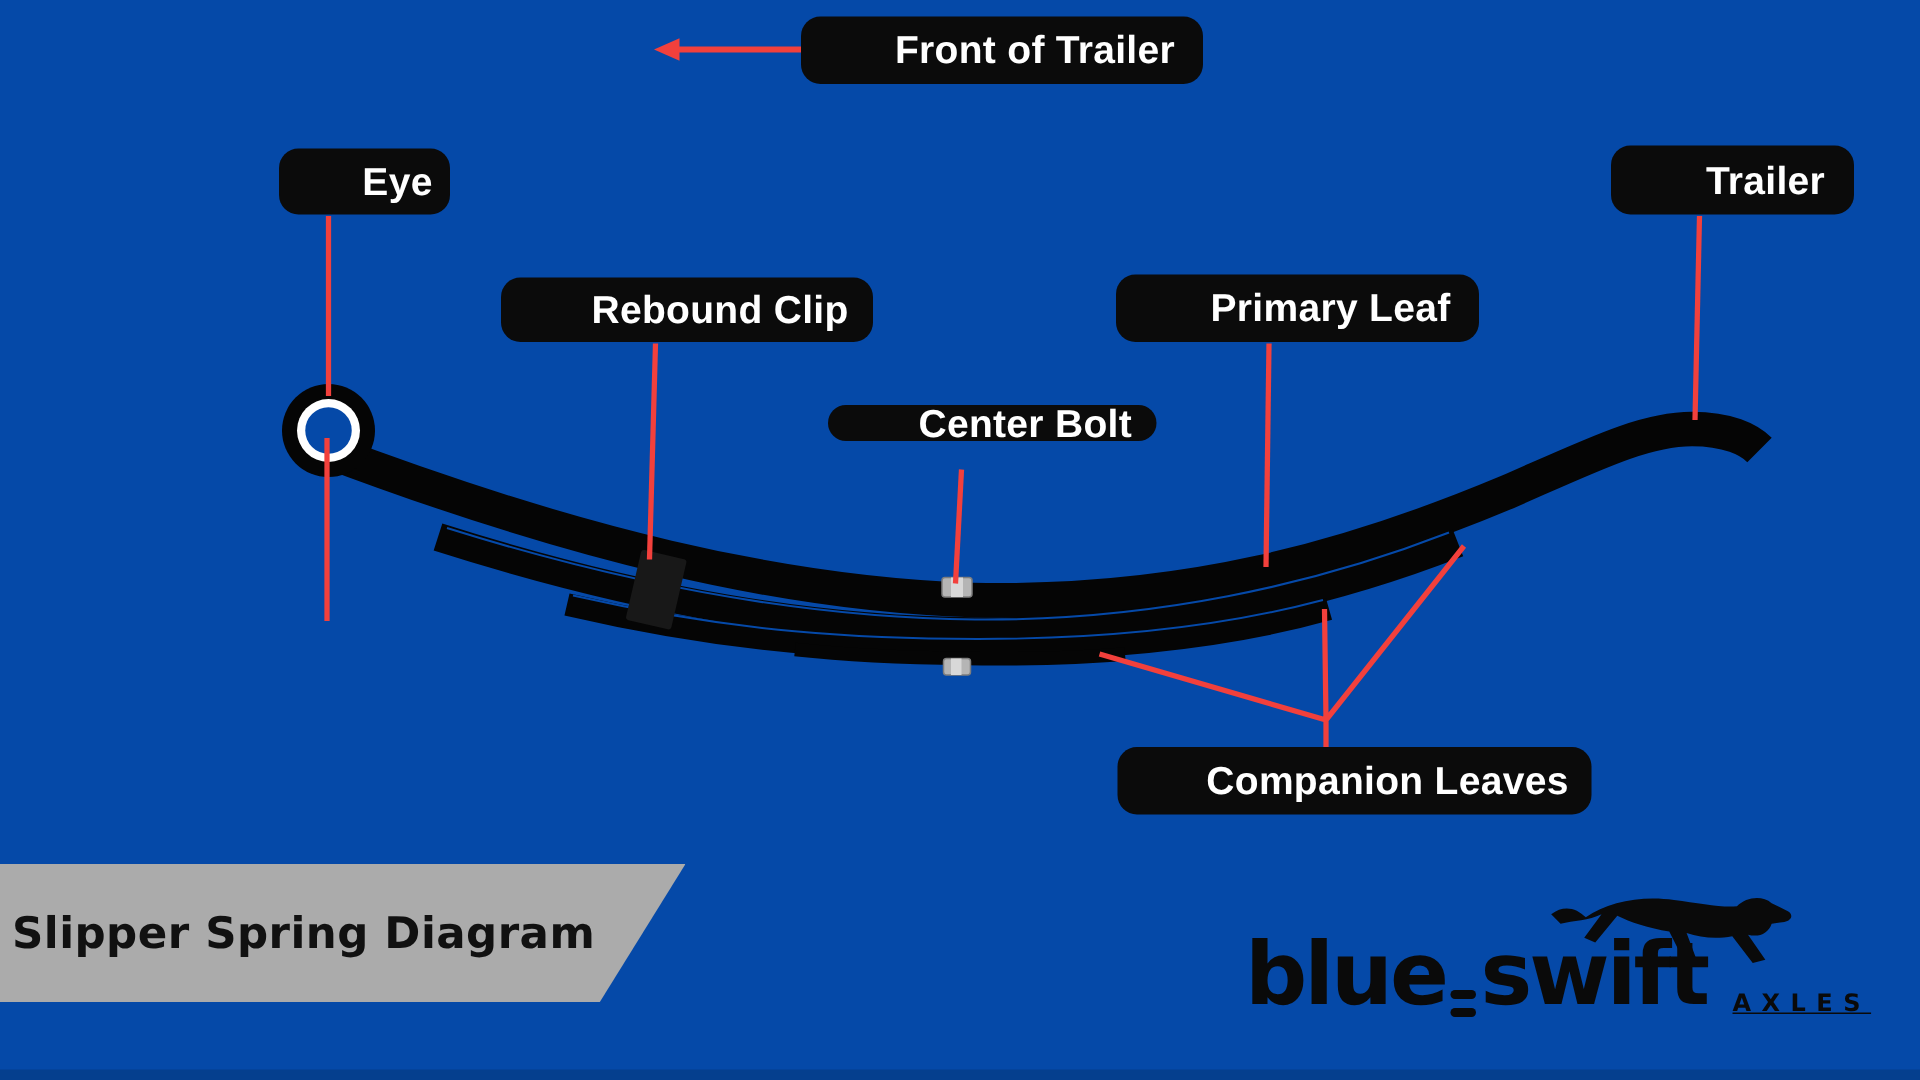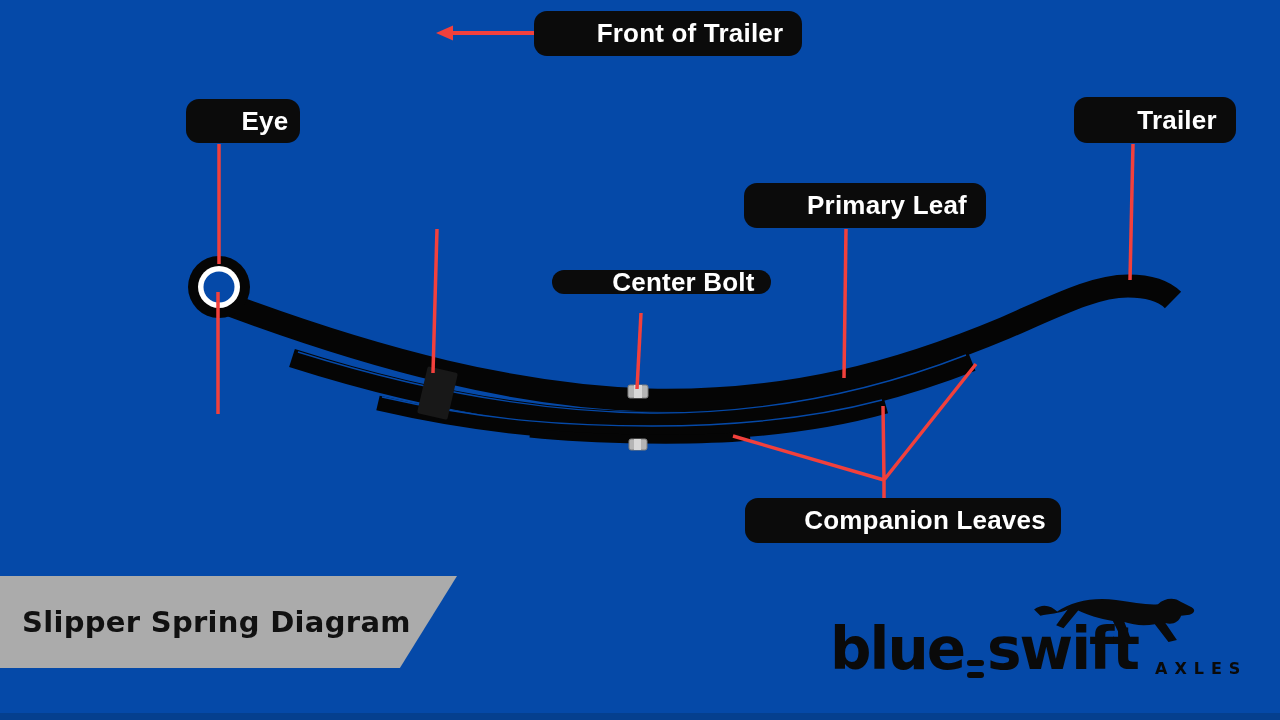--- a/index.html
+++ b/index.html
@@ -41,40 +41,40 @@
     padding-left:44px;
   }
   .banner{
     position:absolute;left:0;top:576px;width:457px;height:92px;
     background:var(--banner-bg);
     -webkit-clip-path:polygon(0 0,100% 0,87.5% 100%,0 100%);
     clip-path:polygon(0 0,100% 0,87.5% 100%,0 100%);
     display:flex;align-items:center;
   }
   .banner-title{
-    padding-left:22px;
+    padding-left:8px;
     font-family:"DejaVu Sans", sans-serif;
     font-weight:800;font-size:29px;color:var(--banner-text);
     letter-spacing:0.3px;
   }
   .logo{position:absolute;left:828px;top:588px;width:450px;height:128px;color:var(--logo-black);}
   .logo-cheetah{position:absolute;left:204px;top:6px;}
   .logo-cheetah path{fill:var(--logo-black);}
   .logo-wordmark{
     position:absolute;left:2px;top:32px;
     font-family:"DejaVu Sans", sans-serif;
     font-weight:700;font-size:58px;line-height:1;
     letter-spacing:-2px;display:flex;align-items:flex-end;
   }
   .logo-dash{display:inline-flex;flex-direction:column;gap:6px;margin:10px 3px 0 3px;}
   .logo-dash i{display:block;width:17px;height:6px;border-radius:3px;background:var(--logo-black);}
   .logo-suffix{
     position:absolute;left:327px;top:71px;
     font-family:"DejaVu Sans", sans-serif;
-    font-weight:700;font-size:16px;letter-spacing:7px;
+    font-weight:700;font-size:16px;letter-spacing:7px;text-decoration:underline;
   }
   .footer-strip{position:absolute;left:0;bottom:0;width:1280px;height:7px;background:var(--footer-strip);}
 </style>
 </head>
 <body>
 
 <div class="stage">
 
   <svg class="diagram-svg" width="1280" height="720" viewBox="0 0 1280 720">
 
@@ -115,20 +115,21 @@
       <g>
         <path class="arrow-line" d="M 534,33 L 450,33"></path>
         <polygon class="arrow-head" points="436,33 453,25.5 453,40.5"></polygon>
       </g>
     </g>
   </svg>
 
   <div class="label" style="left:534px;top:11px;width:224px;height:45px">Front of Trailer</div>
   <div class="label" style="left:186px;top:99px;width:70px;height:44px">Eye</div>
   <div class="label" style="left:1074px;top:97px;width:118px;height:46px">Trailer</div>
+  <div class="label" style="left:334px;top:185px;width:204px;height:43px">Rebound Clip</div>
   <div class="label" style="left:744px;top:183px;width:198px;height:45px">Primary Leaf</div>
   <div class="label" style="left:552px;top:270px;width:175px;height:24px">Center Bolt</div>
   <div class="label" style="left:745px;top:498px;width:272px;height:45px">Companion Leaves</div>
 
   <div class="banner">
     <div class="banner-title">Slipper Spring Diagram</div>
   </div>
 
   <div class="logo">
     <svg class="logo-cheetah" width="168" height="54" viewBox="0 0 160 50">

